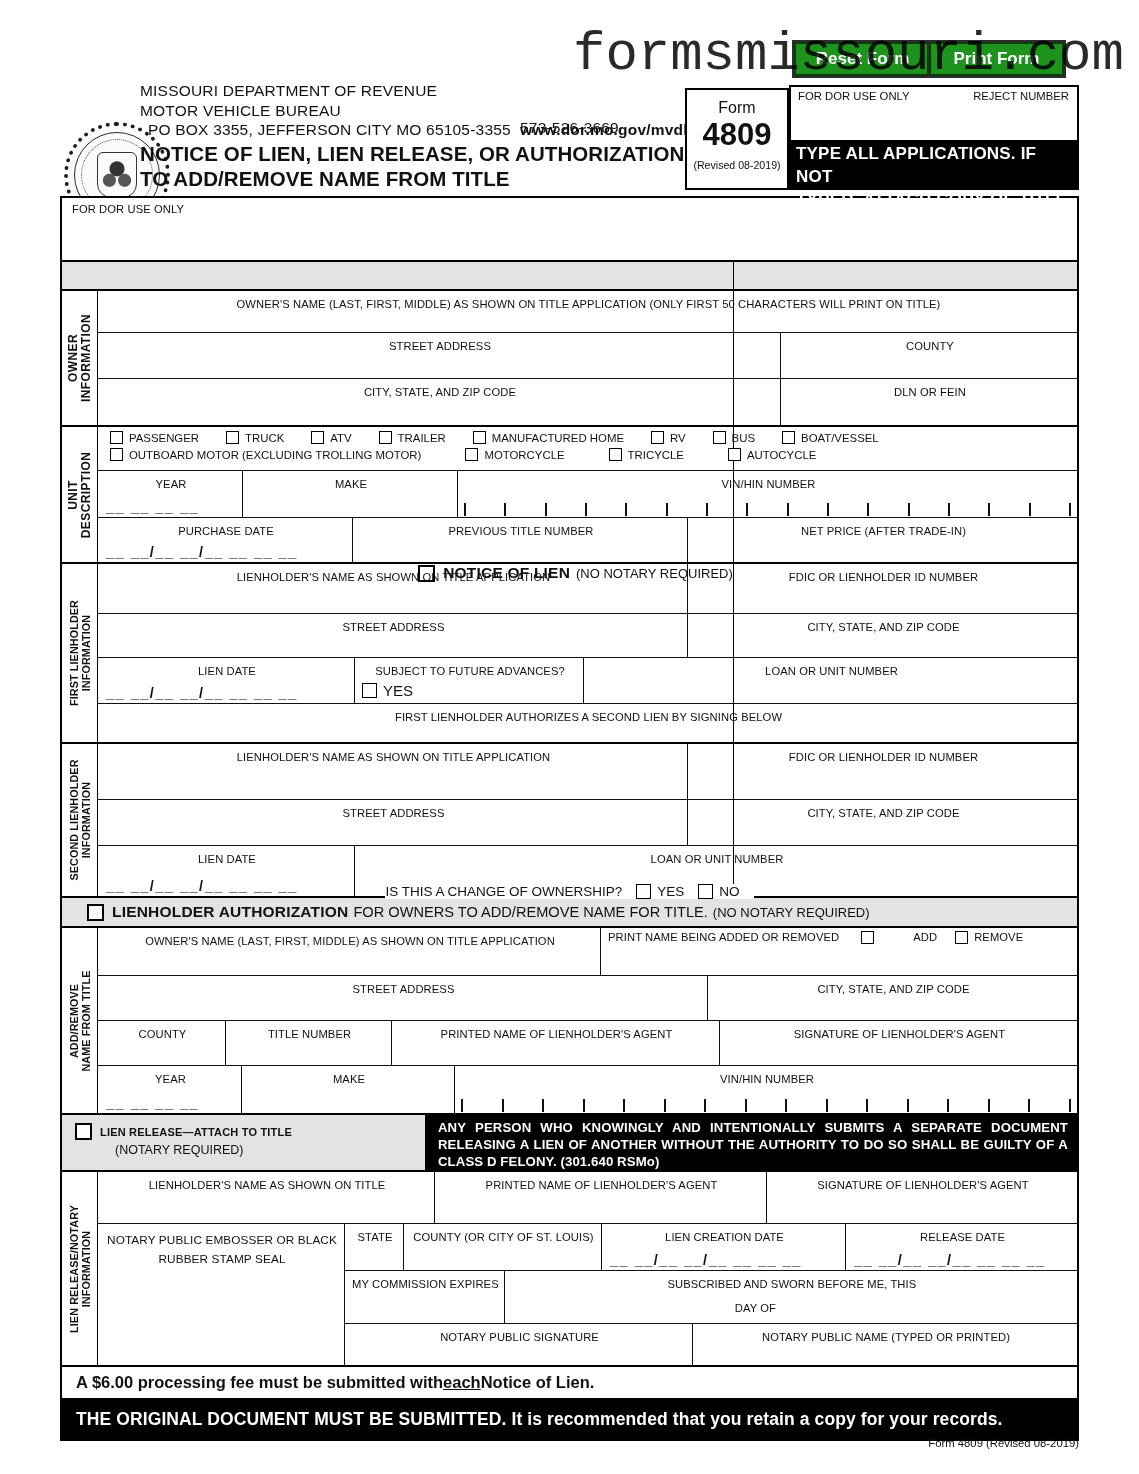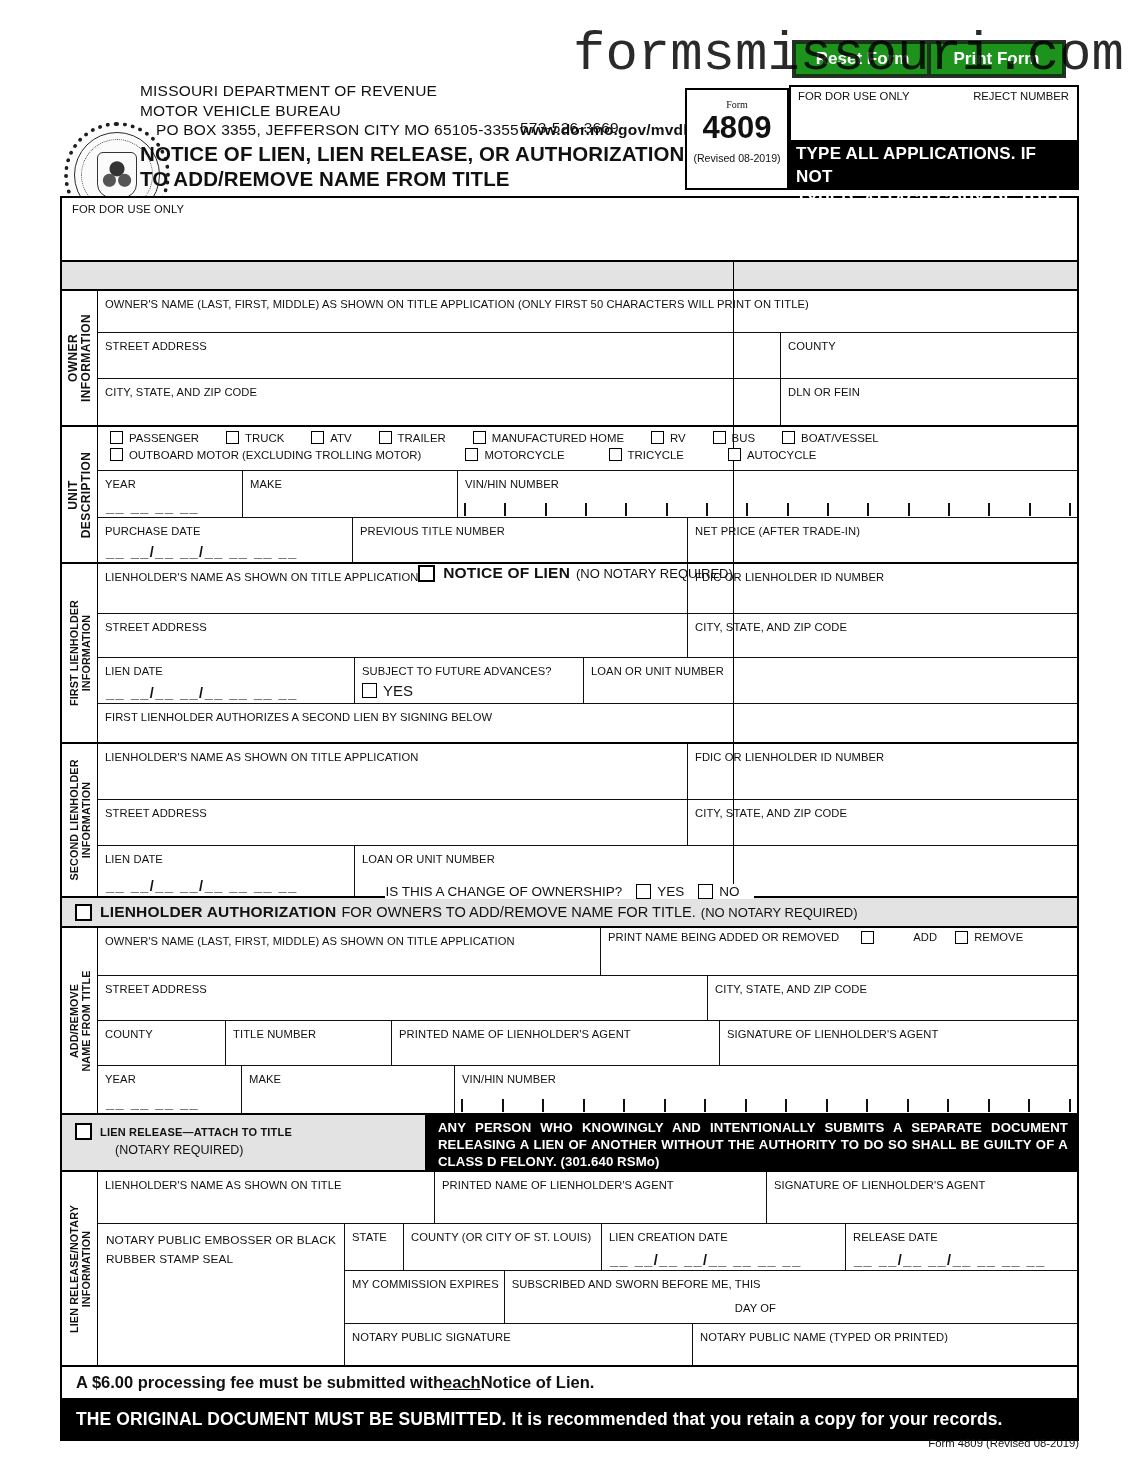--- a/index.html
+++ b/index.html
@@ -14,21 +14,21 @@
 
   
   .seal { left:64px; top:122px; width:106px; height:106px; border-radius:50%; border:4px dotted #1d1d1d; background:#fbfbfb; }
   .seal .ring { position:absolute; inset:6px; border-radius:50%; border:1.6px solid #2a2a2a; }
   .seal .ring2 { position:absolute; inset:13px; border-radius:50%; border:1.2px dotted #444; }
   .seal .crest { position:absolute; left:50%; top:50%; width:40px; height:46px; transform:translate(-50%,-50%); background:radial-gradient(circle at 50% 36%, #333 0 7px, transparent 8px), radial-gradient(circle at 30% 62%, #555 0 6px, transparent 7px), radial-gradient(circle at 70% 62%, #555 0 6px, transparent 7px); border:1.4px solid #333; border-radius:6px 6px 14px 14px; }
   .hdr-line { font-size:15.5px; letter-spacing:0.2px; }
   .hdr-bold { font-weight:bold; }
   .hdr-title { font-size:20.5px; font-weight:bold; letter-spacing:0.1px; }
   .formno-box { left:685px; top:88px; width:104px; height:102px; border:2px solid #000; text-align:center; z-index:6; background:#fff; }
-  .formno-box .w { font-size:10px; margin-top:9px;font-family:Liberation Serif, serif; }
+  .formno-box .w { font-size:16px; margin-top:9px; }
   .formno-box .n { font-size:31px; font-weight:bold; line-height:1.15; }
   .formno-box .r { font-size:10.6px; margin-top:6px; }
   .dorhdr-box { left:789px; top:85px; width:290px; height:105px; border:2px solid #000; z-index:6; background:#fff; }
   .dorhdr-labels { display:flex; justify-content:space-between; font-size:11.3px; padding:3px 8px 0 7px; }
   .typebox { position:absolute; left:-2px; right:-2px; bottom:-2px; height:50px; background:#000; color:#fff; font-weight:bold; font-size:17px; line-height:23px; padding:2px 6px 0 7px; letter-spacing:0.2px; }
 
   
   .formbox { left:60px; top:196px; width:1019px; border:2.2px solid #000; background:#fff; }
   .dorbox { height:64px; border-bottom:2px solid #000; }
   .dorbox .lbl { padding:5px 0 0 10px; }
@@ -44,33 +44,33 @@
   .cb-lg { width:17px; height:17px; border-width:2px; }
   .cb-md { width:15px; height:15px; border-width:1.8px; }
   .mr6 { margin-right:6px; } .mr8 { margin-right:8px; } .ml14 { margin-left:14px; }
 
   .section { display:flex; border-bottom:2.2px solid #000; }
   .section:last-of-type { border-bottom:none; }
   .vcol { flex:0 0 36px; border-right:1.7px solid #000; position:relative; background:#fff; }
   .vlabel { position:absolute; left:50%; top:50%; transform:translate(-50%,-50%) rotate(-90deg); text-align:center; white-space:nowrap; font-weight:bold; font-size:12px; line-height:1.12; letter-spacing:0.4px; }
   .vlabel.small { font-size:10.8px; letter-spacing:0.1px; }
   .fields { flex:1; display:flex; flex-direction:column; }
-  .frow { display:flex; border-bottom:1.7px solid #111; }
+  .frow { display:flex; border-bottom:1.7px solid #111;text-align:center; }
   .frow:last-child { border-bottom:none; }
   .cell { position:relative; border-right:1.7px solid #111; padding:3px 5px 2px 7px; }
   .cell:last-child { border-right:none; flex:1; }
   .blanks { position:absolute; left:8px; bottom:2px; font-size:14.5px; font-weight:bold; letter-spacing:1.5px; white-space:nowrap; }
   .ticks { position:absolute; left:6px; right:6px; bottom:0; height:14px; display:flex; justify-content:space-between; }
   .ticks span { width:2px; height:13px; background:#111; }
   .cbitem { display:flex; align-items:center; font-size:11.4px; }
   .cbitem .cb { margin-right:6px; }
   .cbrow { display:flex; align-items:center; padding:4px 0 2px 12px; gap:27px; }
   .cbrow2 { gap:44px; padding-top:2px; padding-bottom:4px; }
 
-  .bar-auth { height:30px; padding-left:13px; }
+  .bar-auth { height:30px; padding-left:25px; }
   .bar-auth .t2 { font-size:14.6px; margin-left:5px; }
   .bar-auth .t3 { font-size:13px; margin-left:5px; }
 
   .release-row { display:flex; border-bottom:2.2px solid #000; }
   .release-left { flex:0 0 365px; background:#e3e3e3; border-right:2px solid #000; padding:8px 0 0 13px; }
   .release-left .t { display:flex; align-items:center; }
   .release-left .title { font-weight:bold; font-size:11px; letter-spacing:0.2px; }
   .release-left .note { font-size:12.5px; margin:3px 0 0 40px; }
   .release-right { flex:1; background:#000; color:#fff; font-weight:bold; font-size:13.2px; line-height:16.8px; padding:5px 9px 0 11px; text-align:justify; letter-spacing:0.1px; }
 
@@ -90,21 +90,21 @@
 <div class="abs watermark">formsmissouri.com</div>
 
 <div class="abs seal">
     <span class="ring"></span>
     <span class="ring2"></span>
     <span class="crest"></span>
   </div>
 <div class="abs hdr-line" style="left:140px; top:82px;">MISSOURI DEPARTMENT OF REVENUE</div>
 <div class="abs hdr-line" style="left:140px; top:102px;">MOTOR VEHICLE BUREAU</div>
 <div class="abs hdr-line" style="left:520px; top:119px;">573-526-3669</div>
-<div class="abs hdr-line" style="left:156px; top:121px;text-align:center;">PO BOX 3355, JEFFERSON CITY MO 65105-3355</div>
+<div class="abs hdr-line" style="left:148px; top:121px;text-align:center;">PO BOX 3355, JEFFERSON CITY MO 65105-3355</div>
 <div class="abs hdr-line hdr-bold" style="left:520px; top:121px;">www.dor.mo.gov/mvdl</div>
 <div class="abs hdr-title" style="left:140px; top:142px;">NOTICE OF LIEN, LIEN RELEASE, OR AUTHORIZATION</div>
 <div class="abs hdr-title" style="left:140px; top:167px;">TO ADD/REMOVE NAME FROM TITLE</div>
 
 <div class="abs formno-box">
   <div class="w">Form</div>
   <div class="n">4809</div>
   <div class="r">(Revised 08-2019)</div>
 </div>
 <div class="abs dorhdr-box">

